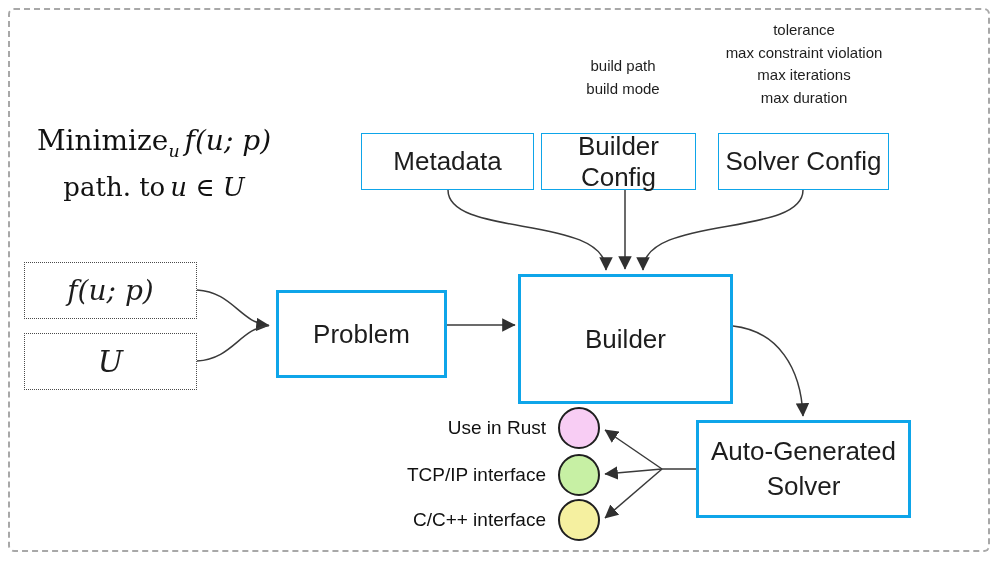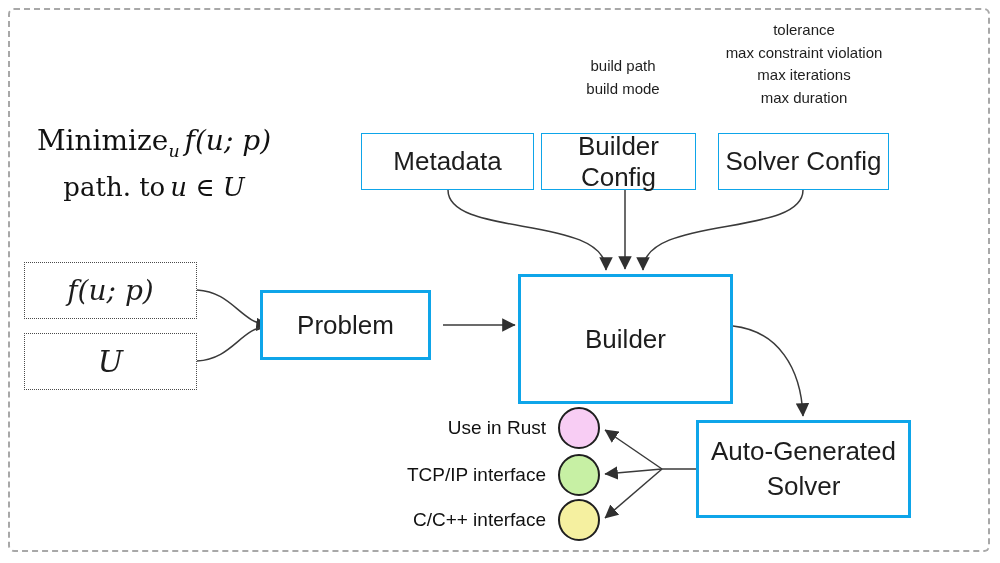--- a/index.html
+++ b/index.html
@@ -99,21 +99,21 @@
     <span>Solver Config</span>
   </div>
 
   <div class="node dotted" style="left:24px;top:262px;width:173px;height:57px">
     <span>f(u; p)</span>
   </div>
   <div class="node dotted" style="left:24px;top:333px;width:173px;height:57px;font-size:30px">
     <span>U</span>
   </div>
 
-  <div class="node" style="left:260px;top:290px;width:171px;height:70px">
+  <div class="node" style="left:276px;top:290px;width:171px;height:88px">
     <span>Problem</span>
   </div>
   <div class="node" style="left:518px;top:274px;width:215px;height:130px">
     <span>Builder</span>
   </div>
 
   <div class="node" style="left:696px;top:420px;width:215px;height:98px">
     <div class="two-line">
       <div>Auto-Generated</div>
       <div>Solver</div>

